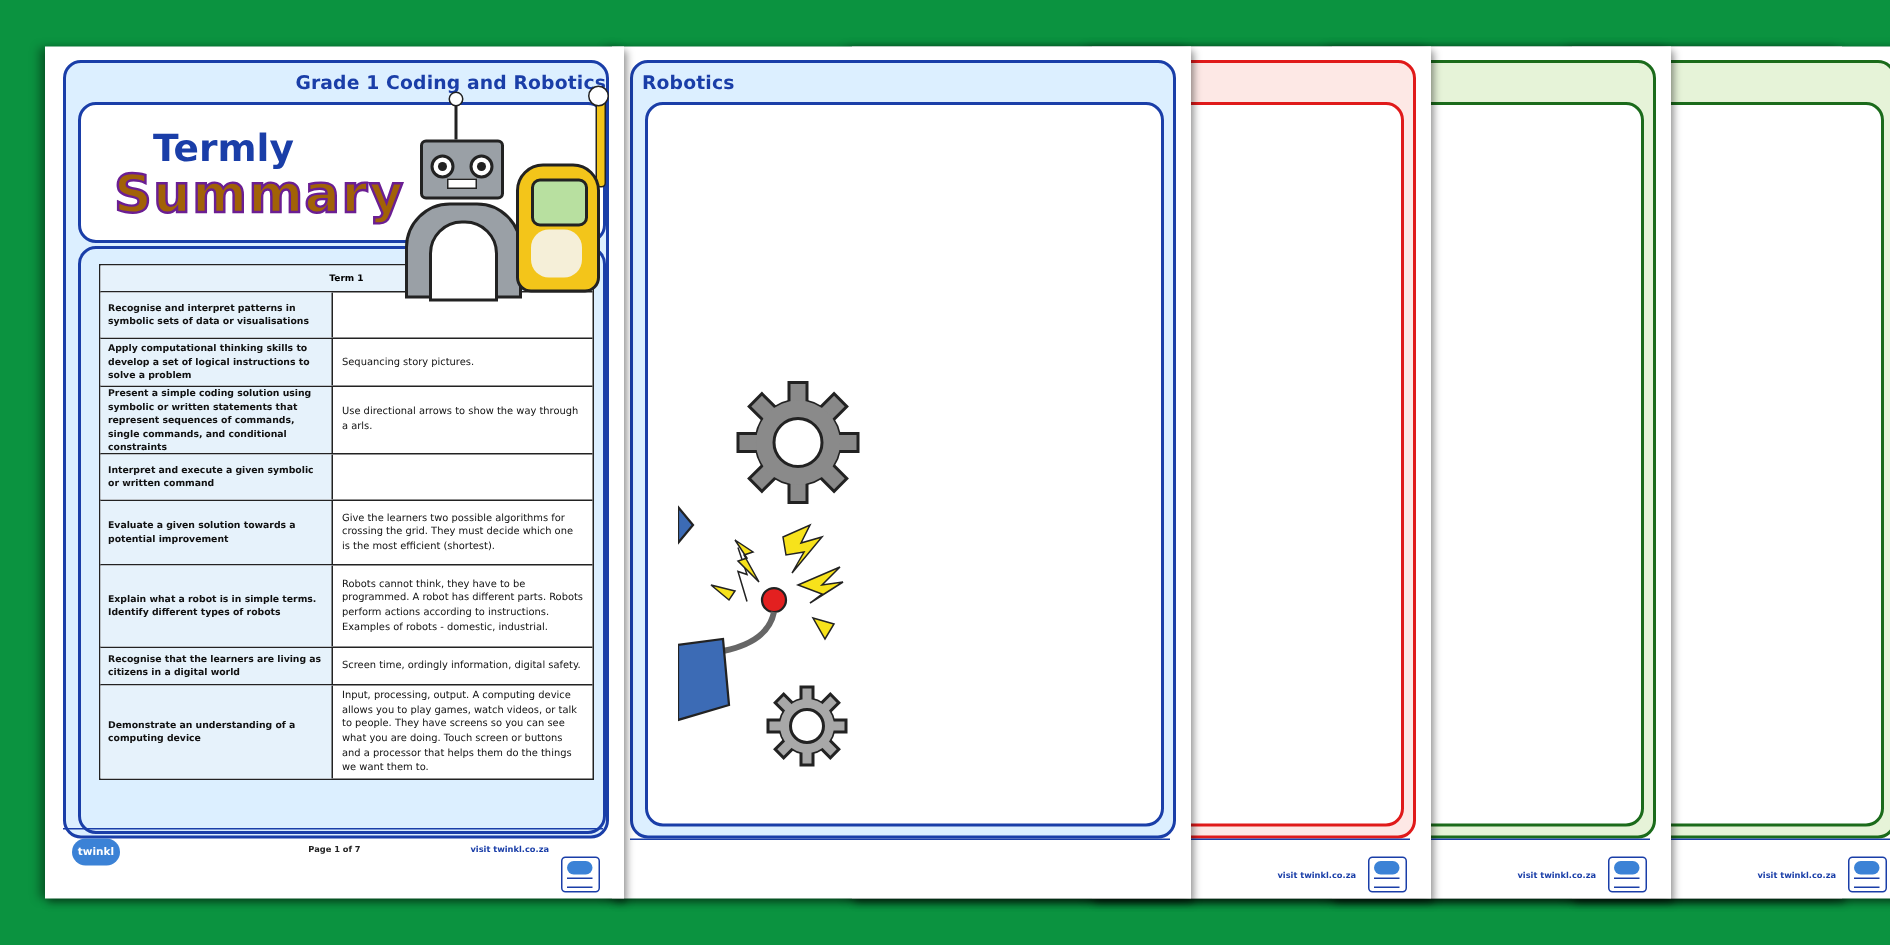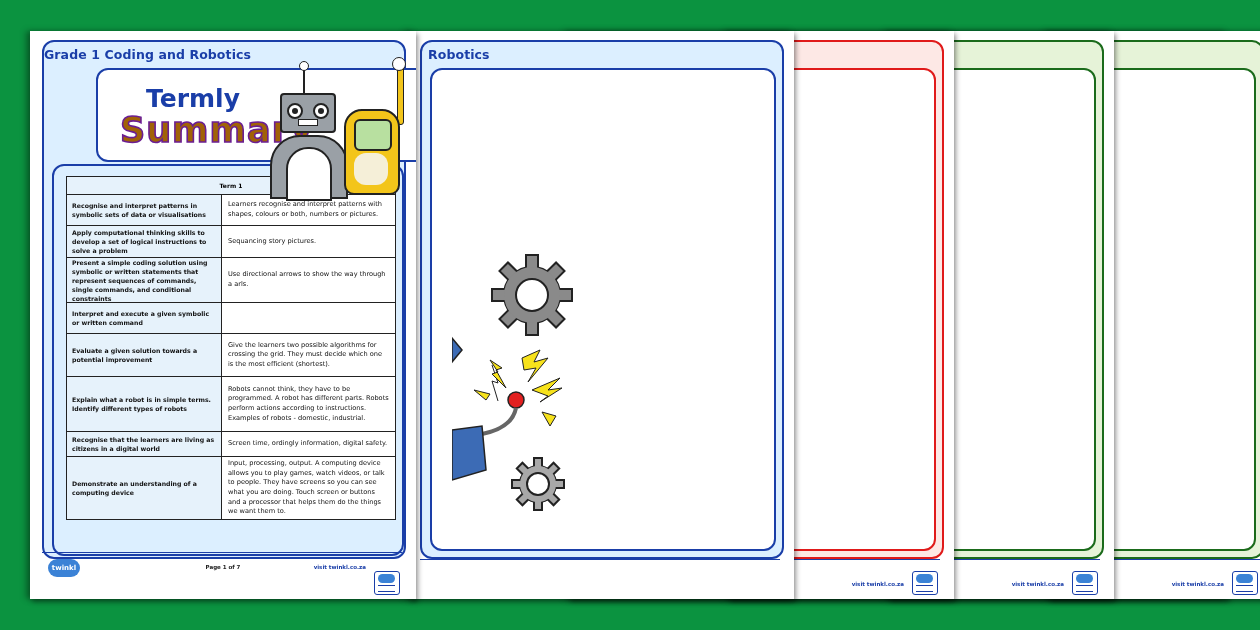--- a/index.html
+++ b/index.html
@@ -2,21 +2,21 @@
 <html><head>
 <meta charset="utf-8">
 <style>
   html, body { margin:0; padding:0; }
   body { width:1260px; height:630px; background:#0b9340; position:relative; overflow:hidden;
          font-family:"DejaVu Sans", sans-serif; }
   .page { position:absolute; top:31px; width:386px; height:568px; background:#fff;
           box-shadow: -4px 0 6px rgba(0,0,0,0.35), 2px 3px 5px rgba(0,0,0,0.4); overflow:hidden; }
   .page .frame { position:absolute; left:12px; top:9px; width:360px; height:515px;
                  border:2px solid; border-radius:12px; }
-  .page .title { position:absolute; left:0; right:0; top:5px; text-align:left; font-weight:bold;
+  .page .title { position:absolute; left:0; right:0; top:5px; text-align:right; font-weight:bold;
                  font-size:12.5px; letter-spacing:0.1px; }
   .page .inner { position:absolute; left:8px; top:26px; right:6px; bottom:6px; background:#fff;
                  border:2px solid; border-radius:12px; }
   .page .tbl { position:absolute; left:14px; top:12px; width:324px; border:1.5px solid #222; }
   .page .row { display:flex; border-bottom:1.5px solid #222; }
   .page .row:last-child { border-bottom:none; }
   .page .cell { font-size:7px; line-height:9.6px; padding:4px 6px; color:#111; display:flex; align-items:center; }
   .page .footer-line { position:absolute; left:12px; right:14px; top:528px; border-top:1.5px solid #1a3ea8; }
   .page .footer-url { position:absolute; right:50px; top:550px; font-size:5.5px; font-weight:bold; color:#1a3ea8; }
   .page .badge { position:absolute; right:16px; top:540px; width:24px; height:22px; border:1px solid #1a3ea8;
@@ -24,21 +24,21 @@
   .page .badge::before { content:""; position:absolute; left:3px; top:2px; width:17px; height:9px;
                  background:#3b82d6; border-radius:6px; }
   .page .badge::after { content:""; position:absolute; left:3px; top:13px; width:17px; height:5px;
                  border-top:1px solid #1a3ea8; border-bottom:1px solid #1a3ea8; }
 
   
   #p1 { left:30px; z-index:6; }
   #p1 .frame { border-color:#1a3ea8; background:#dcefff; }
   #p1 .title { color:#1a3ea8; }
   .hero { position:absolute; left:8px; top:26px; width:348px; height:90px; background:#fff;
-          border:2px solid #1a3ea8; border-radius:12px;margin-left:44px; }
+          border:2px solid #1a3ea8; border-radius:12px; }
   .termly { position:absolute; left:48px; top:14px; font-weight:bold; font-size:25px; color:#1a3ea8; }
   .summary { position:absolute; left:22px; top:40px; font-weight:bold; font-size:35px; color:#a16207;
              -webkit-text-stroke:1.6px #6b1e93; letter-spacing:1px; }
   .p1-inner { position:absolute; left:8px; top:122px; width:348px; height:388px; background:#dcefff;
               border:2px solid #1a3ea8; border-radius:12px; }
   .p1-table { position:absolute; left:12px; top:10px; width:328px; border:1.5px solid #222; background:#fff; }
   .p1-table .row { display:flex; border-bottom:1.5px solid #222; }
   .p1-table .row:last-child { border-bottom:none; }
   .p1-table .l { width:144px; background:#e6f2fb; border-right:1.5px solid #222; font-weight:bold;
                  font-size:6.2px; line-height:9px; padding:3px 5px; display:flex; align-items:center; color:#111; }
@@ -93,21 +93,20 @@
       <div class="termly">Termly</div>
       <div class="summary">Summary</div>
     </div>
     <div class="p1-inner">
       <div class="p1-table">
         <div class="row">
           <div class="th">Term 1</div>
         </div>
         <div class="row" style="height:30px">
             <div class="l">Recognise and interpret patterns in symbolic sets of data or visualisations</div>
-            <div class="r">Learners recognise and interpret patterns with shapes, colours or both, numbers or pictures.</div>
           </div>
         <div class="row" style="height:31px">
             <div class="l">Apply computational thinking skills to develop a set of logical instructions to solve a problem</div>
             <div class="r">Sequancing story pictures.</div>
           </div>
         <div class="row" style="height:44px">
             <div class="l">Present a simple coding solution using symbolic or written statements that represent sequences of commands, single commands, and conditional constraints</div>
             <div class="r">Use directional arrows to show the way through a arls.</div>
           </div>
         <div class="row" style="height:30px">

